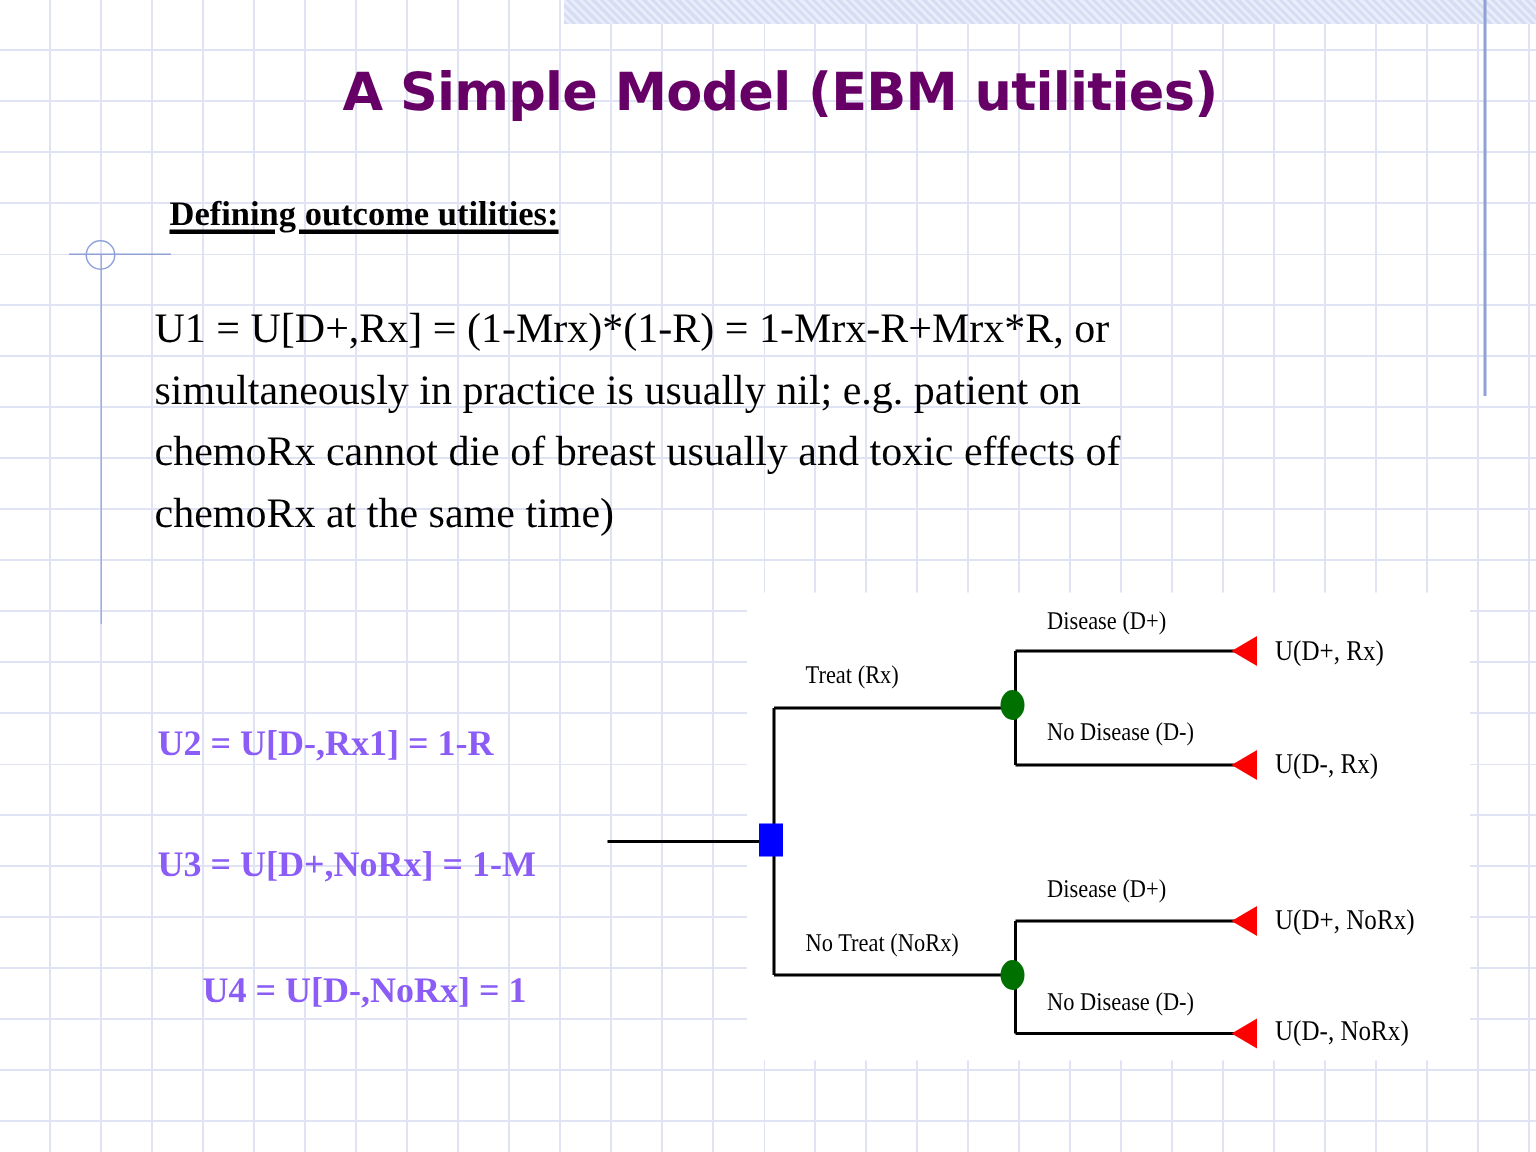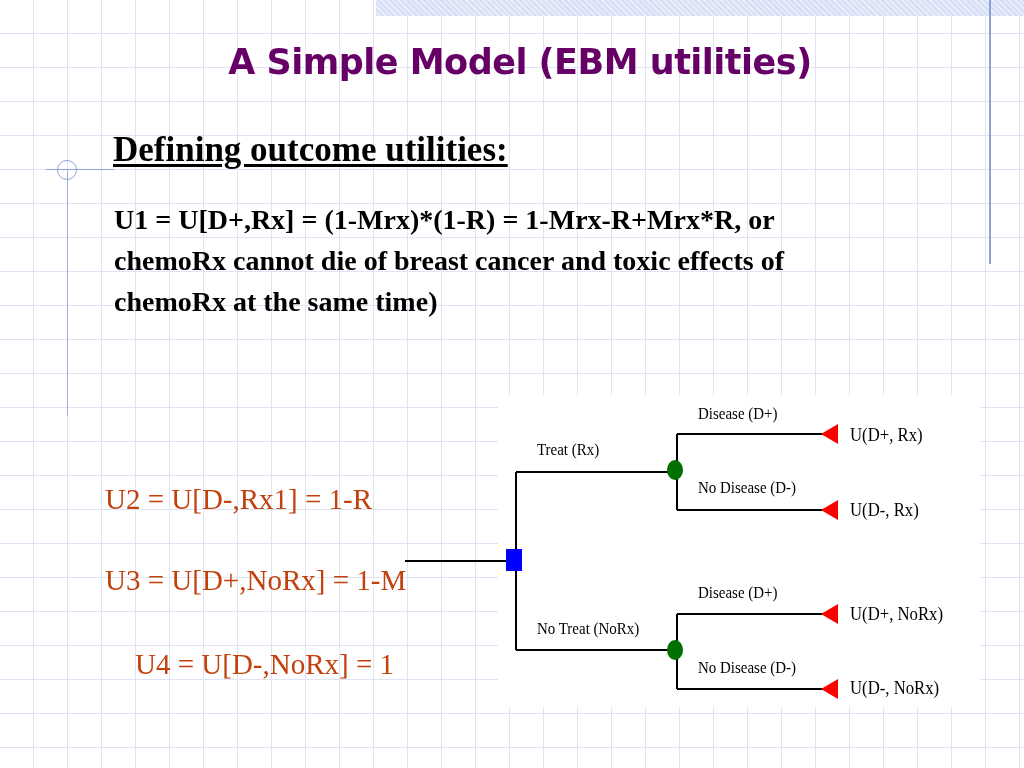--- a/index.html
+++ b/index.html
@@ -29,33 +29,33 @@
       position: absolute; left: 57px; top: 160px; width: 20px; height: 20px;
       border: 1px solid #8fa2d8; border-radius: 50%; box-sizing: border-box;
     }
     .title {
       position: absolute; left: 0; top: 42px; width: 1040px; text-align: center;
       font-family: "DejaVu Sans", sans-serif; font-weight: bold; font-size: 35px;
       color: #660066; letter-spacing: -0.5px;
     }
     .subtitle {
       position: absolute; left: 113px; top: 130px;
-      font-weight: bold; font-size: 35px; color: #000; text-decoration: underline;
+      font-weight: bold; font-size: 23px; color: #000; text-decoration: underline;
       text-decoration-thickness: 3px; text-underline-offset: 3px;
     }
     .body-text {
-      position: absolute; left: 114px; top: 199px; width: 850px;
-      font-weight: bold; font-size: 28px; line-height: 41px; color: #000;
+      position: absolute; left: 103px; top: 199px; width: 850px;
+      font-weight: normal; font-size: 28px; line-height: 41px; color: #000;
     }
     .body-text .line { display: block; white-space: nowrap; }
     .arrow-inline {
       display: inline-block; width: 38px; height: 14px; vertical-align: middle; margin: 0 2px 0 0;
     }
     .eq {
-      position: absolute; left: 105px; font-weight: normal; font-size: 29px; color: #c2410c; white-space: nowrap;
+      position: absolute; left: 105px; font-weight: bold; font-size: 24px; color: #8b5cf6; white-space: nowrap;
     }
     .diagram-bg {
       position: absolute; left: 498px; top: 395px; width: 482px; height: 312px; background: #ffffff;
     }
     .diagram { position: absolute; left: 0; top: 0; width: 1024px; height: 768px; pointer-events: none; }
     .dlabel {
       position: absolute; font-family: "Liberation Serif", serif; font-size: 17px; color: #000;
       white-space: nowrap; transform: scaleX(0.88); transform-origin: left top;
     }
     .dleaf {
@@ -71,21 +71,22 @@
 <div class="vline-left"></div>
 <div class="hline-left"></div>
 <div class="circle-deco"></div>
 
 <div class="title">A Simple Model (EBM utilities)</div>
 
 <div class="subtitle">Defining outcome utilities:</div>
 
 <div class="body-text">
   <span class="line">U1 = U[D+,Rx] = (1-Mrx)*(1-R) = 1-Mrx-R+Mrx*R, or</span>
-  <span class="line">chemoRx cannot die of breast cancer and toxic effects of</span>
+  <span class="line">simultaneously in practice is usually nil; e.g. patient on</span>
+  <span class="line">chemoRx cannot die of breast usually and toxic effects of</span>
   <span class="line">chemoRx at the same time)</span>
 </div>
 
 <div class="diagram-bg"></div>
 
 <div class="eq" style="top:483px;">U2 = U[D-,Rx1] = 1-R</div>
 <div class="eq" style="top:564px;text-align:center;">U3 = U[D+,NoRx] = 1-M</div>
 <div class="eq" style="top:648px;margin-left:30px;">U4 = U[D-,NoRx] = 1</div>
 
 <svg class="diagram" viewBox="0 0 1024 768">

